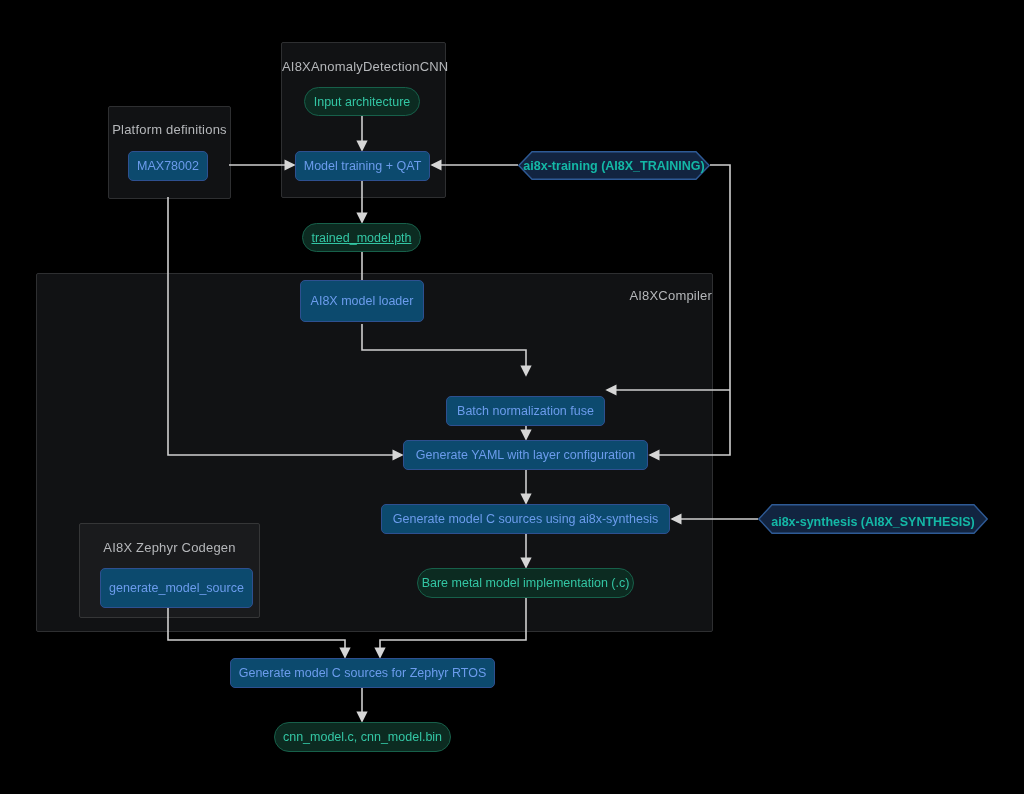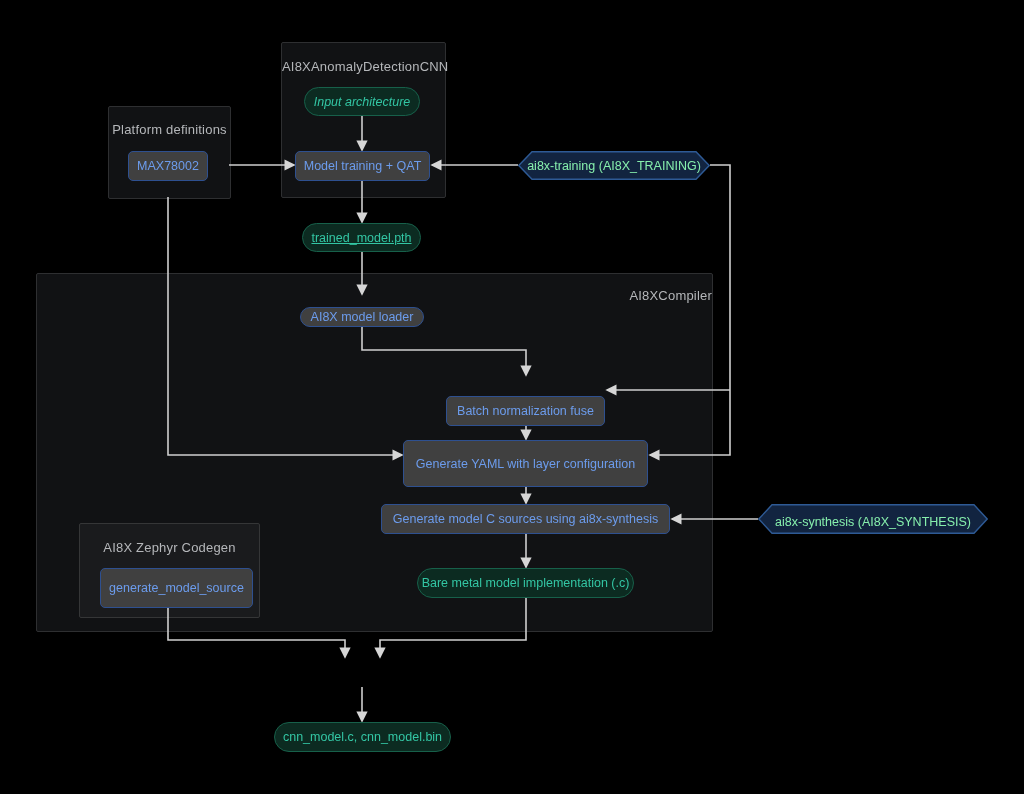--- a/index.html
+++ b/index.html
@@ -16,23 +16,23 @@
   }
   .cluster-label.left{text-align:right;padding-left:15px;}
   
   svg.edges{position:absolute;left:0;top:0;z-index:2;}
   svg.edges path.edge{fill:none;stroke:#cfcfcf;stroke-width:1.6px;}
   
   .node{
     position:absolute;z-index:3;display:flex;align-items:center;justify-content:center;
     font-size:12.5px;white-space:nowrap;box-sizing:border-box;padding:0 4px;
   }
-  .node.process{background:#404040;border:1px solid #2e5090;color:#6c9ced;border-radius:5px;}
+  .node.process{background:#0c4a6e;border:1px solid #2e5090;color:#6c9ced;border-radius:5px;}
   .node.data{background:#0c2b21;border:1px solid #17604a;color:#33c6a4;border-radius:15px;}
-  .node.hex{color:#86efac;background:transparent;border:none;padding:0;}
+  .node.hex{color:#14b8a6;background:transparent;border:none;padding:0;font-weight:bold;}
   .node.hex svg{position:absolute;left:0;top:0;}
   .node.hex span{position:relative;z-index:1;}
 </style>
 </head>
 <body>
 
 <div class="canvas">
 
   <div class="cluster" style="left:281px;top:42px;width:163px;height:154px;">
     <div class="cluster-label" style="top:16px;">AI8XAnomalyDetectionCNN</div>
@@ -67,21 +67,21 @@
     <path class="edge" d="M730,390 H607" marker-end="url(#arrow)"></path>
     <path class="edge" d="M168,197 V455 H402" marker-end="url(#arrow)"></path>
     <path class="edge" d="M526,470 V503" marker-end="url(#arrow)"></path>
     <path class="edge" d="M758,519 H672" marker-end="url(#arrow)"></path>
     <path class="edge" d="M526,534 V567" marker-end="url(#arrow)"></path>
     <path class="edge" d="M526,598 V640 H380 V657" marker-end="url(#arrow)"></path>
     <path class="edge" d="M168,597 V640 H345 V657" marker-end="url(#arrow)"></path>
     <path class="edge" d="M362,687 V721" marker-end="url(#arrow)"></path>
   </svg>
 
-  <div class="node data" style="left:304px;top:87px;width:116px;height:29px;font-style:italic;">
+  <div class="node data" style="left:304px;top:87px;width:116px;height:29px;">
     <span>Input architecture</span>
   </div>
 
   <div class="node process" style="left:295px;top:151px;width:135px;height:30px;">
     <span>Model training + QAT</span>
   </div>
 
   <div class="node process" style="left:128px;top:151px;width:80px;height:30px;">
     <span>MAX78002</span>
   </div>
@@ -90,29 +90,29 @@
     <svg width="192" height="29">
       <polygon points="14,0.8 178,0.8 191.2,14.5 178,28.2 14,28.2 0.8,14.5" fill="#122440" stroke="#2e5a95" stroke-width="1.4"></polygon>
     </svg>
     <span>ai8x-training (AI8X_TRAINING)</span>
   </div>
 
   <div class="node data" style="left:302px;top:223px;width:119px;height:29px;text-decoration:underline;">
     <span>trained_model.pth</span>
   </div>
 
-  <div class="node process" style="left:300px;top:307px;width:124px;height:20px;border-radius:12px;">
+  <div class="node process" style="left:300px;top:280px;width:124px;height:42px;">
     <span>AI8X model loader</span>
   </div>
 
   <div class="node process" style="left:446px;top:396px;width:159px;height:30px;">
     <span>Batch normalization fuse</span>
   </div>
 
-  <div class="node process" style="left:403px;top:440px;width:245px;height:47px;justify-content:center;">
+  <div class="node process" style="left:403px;top:440px;width:245px;height:30px;justify-content:center;">
     <span>Generate YAML with layer configuration</span>
   </div>
 
   <div class="node process" style="left:381px;top:504px;width:289px;height:30px;">
     <span>Generate model C sources using ai8x-synthesis</span>
   </div>
 
   <div class="node hex" style="left:758px;top:504px;width:230px;height:36px;">
     <svg width="230" height="30">
       <polygon points="14,0.8 216,0.8 229.2,15 216,29.2 14,29.2 0.8,15" fill="#122440" stroke="#2e5a95" stroke-width="1.4"></polygon>
@@ -121,18 +121,21 @@
   </div>
 
   <div class="node data" style="left:417px;top:568px;width:217px;height:30px;">
     <span>Bare metal model implementation (.c)</span>
   </div>
 
   <div class="node process" style="left:100px;top:568px;width:153px;height:40px;">
     <span>generate_model_source</span>
   </div>
 
+  <div class="node process" style="left:230px;top:658px;width:265px;height:30px;">
+    <span>Generate model C sources for Zephyr RTOS</span>
+  </div>
 
   <div class="node data" style="left:274px;top:722px;width:177px;height:30px;">
     <span>cnn_model.c, cnn_model.bin</span>
   </div>
 
 </div>
 
 </body></html>

